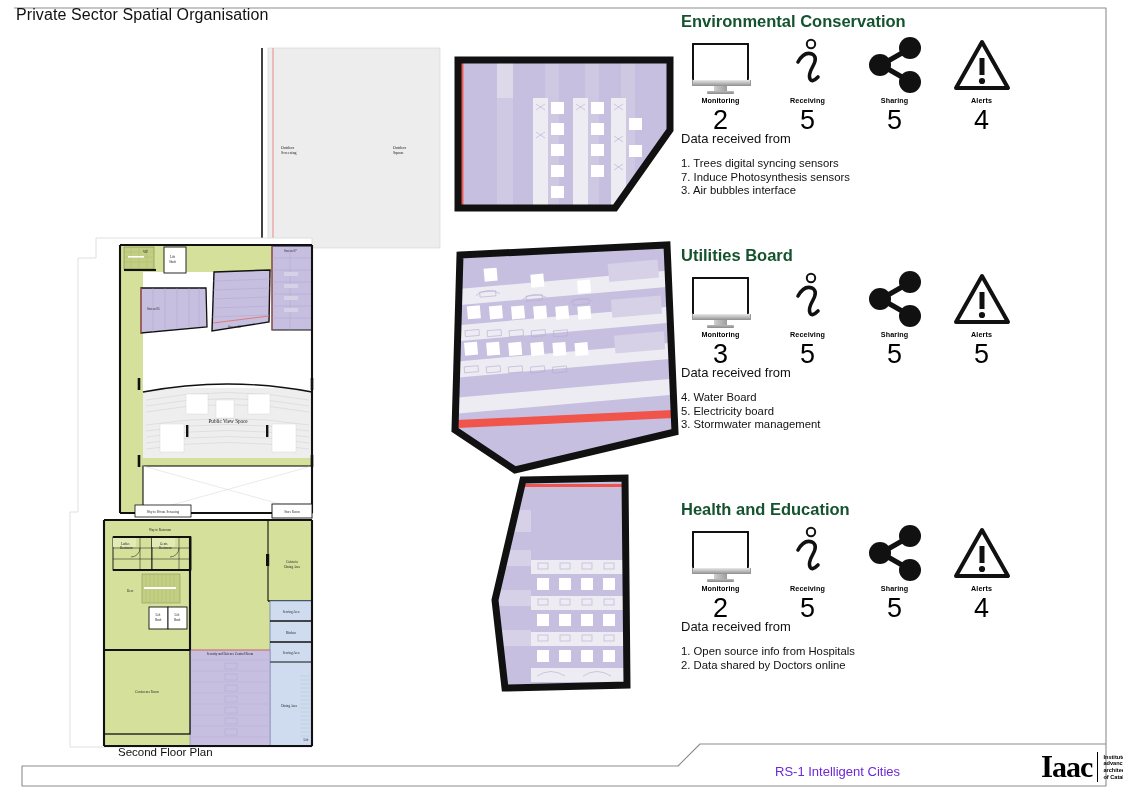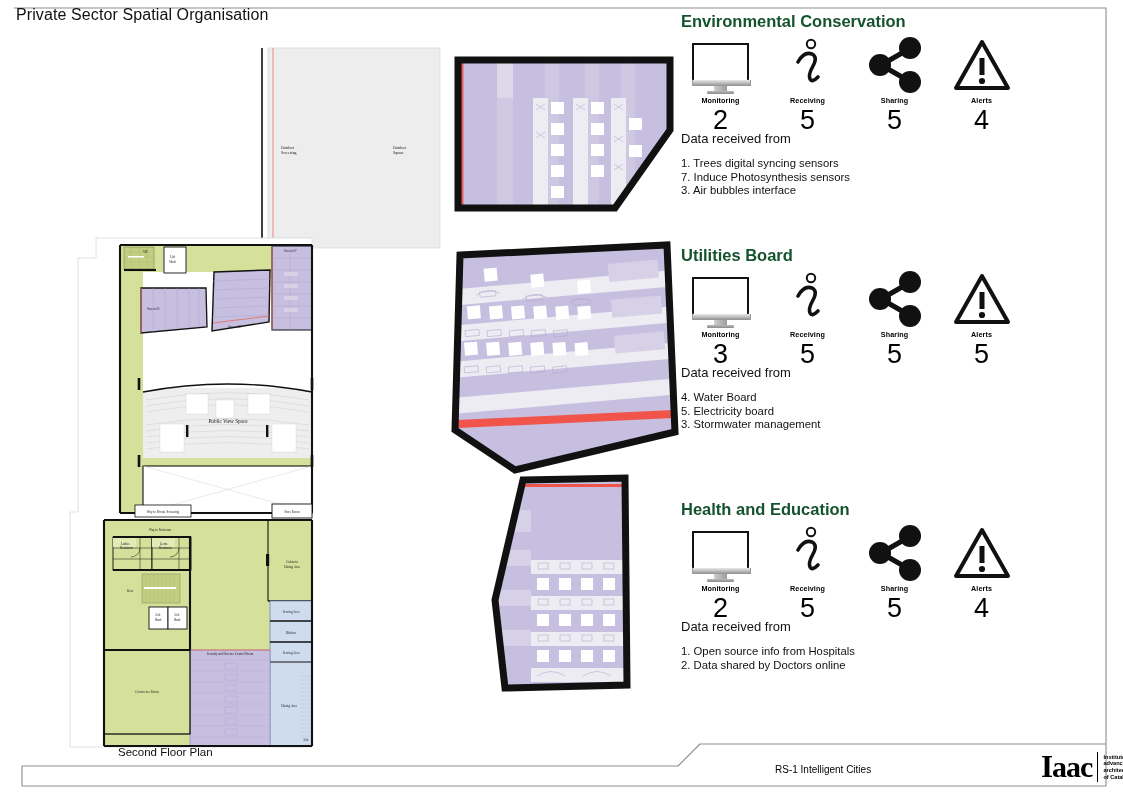--- a/index.html
+++ b/index.html
@@ -18,21 +18,21 @@
 
   
   .board-title{
     position:absolute;left:16px;top:6px;
     font-size:16px;letter-spacing:.1px;color:#111;
   }
 
   
   .footer-title{
     position:absolute;left:775px;top:764px;
-    font-size:10px;color:#000000;white-space:nowrap;
+    font-size:13px;color:#6d28d9;white-space:nowrap;
   }
   .logo{
     position:absolute;left:1041px;top:752px;
     display:flex;align-items:center;gap:5px;
   }
   .logo-word{
     font-family:"Liberation Serif", serif;
     font-weight:bold;font-size:30px;line-height:30px;
     letter-spacing:-1px;color:#000;
   }

